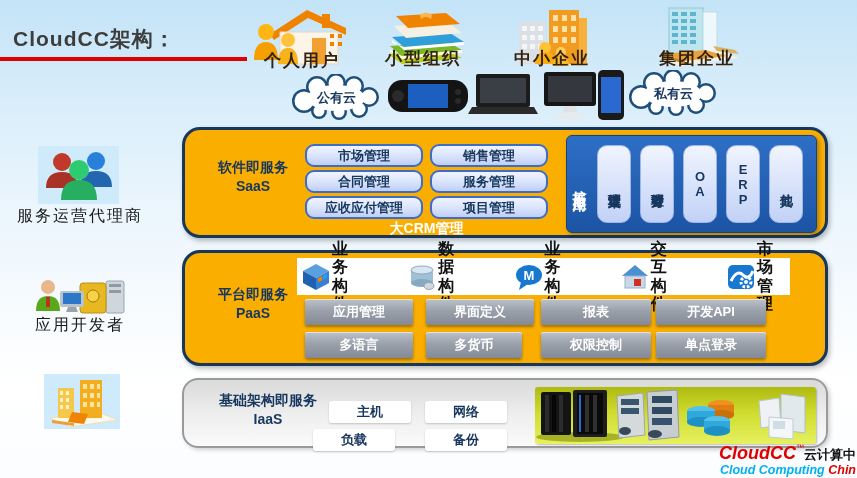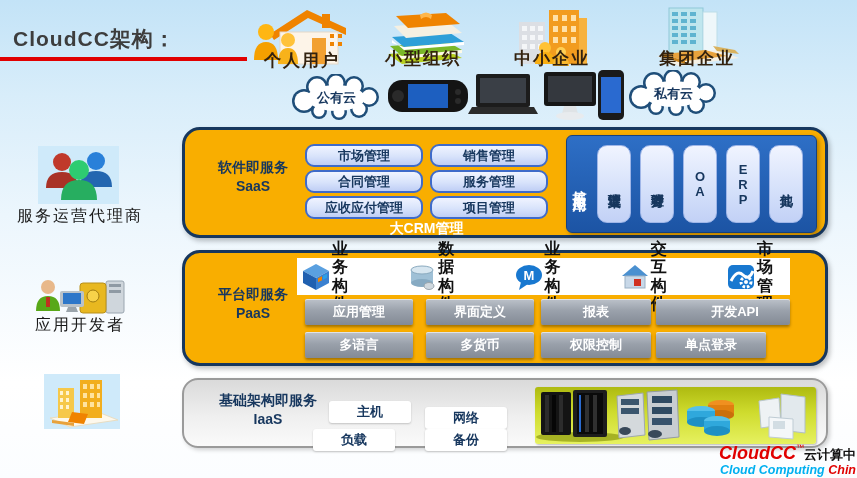--- a/index.html
+++ b/index.html
@@ -383,34 +383,34 @@
           <circle cx="19" cy="19" r="5" fill="none" stroke="#ffffff" stroke-width="3" stroke-dasharray="2.5 1.8"></circle>
           <circle cx="19" cy="19" r="2" fill="#ffffff"></circle>
         </svg>
         <div class="comp-label">市场管理</div>
       </div>
     </div>
 
     <div class="abs btn-gray" style="left:120px;top:46px;width:108px;">应用管理</div>
     <div class="abs btn-gray" style="left:241px;top:46px;width:108px;">界面定义</div>
     <div class="abs btn-gray" style="left:356px;top:46px;width:110px;">报表</div>
-    <div class="abs btn-gray" style="left:471px;top:46px;width:110px;padding-left:24px;">开发API</div>
+    <div class="abs btn-gray" style="left:471px;top:46px;width:110px;">开发API</div>
     <div class="abs btn-gray" style="left:120px;top:79px;width:108px;">多语言</div>
-    <div class="abs btn-gray" style="left:241px;top:79px;width:108px;">多货币</div>
+    <div class="abs btn-gray" style="left:241px;top:79px;width:96px;">多货币</div>
     <div class="abs btn-gray" style="left:356px;top:79px;width:110px;">权限控制</div>
     <div class="abs btn-gray" style="left:471px;top:79px;width:110px;">单点登录</div>
   </div>
 
   <div class="abs iaas-panel" style="left:182px;top:378px;width:646px;height:70px;">
     <div class="abs panel-label" style="left:14px;top:11px;width:140px;">
       <div>基础架构即服务</div>
       <div>IaaS</div>
     </div>
     <div class="abs btn-white" style="left:145px;top:10px;">主机</div>
-    <div class="abs btn-white" style="left:241px;top:16px;">网络</div>
+    <div class="abs btn-white" style="left:241px;top:10px;">网络</div>
     <div class="abs btn-white" style="left:129px;top:38px;">负载</div>
     <div class="abs btn-white" style="left:241px;top:38px;">备份</div>
 
     <div class="abs iaas-banner" style="left:351px;top:7px;width:281px;height:57px;">
       <svg width="281" height="57" viewBox="0 0 281 57">
         <ellipse cx="45" cy="50" rx="44" ry="5" fill="#8d9a0e" opacity="0.7"></ellipse>
         <rect x="6" y="5" width="30" height="43" rx="2" fill="#141414"></rect>
         <rect x="10" y="8" width="4" height="37" fill="#2c2c2c"></rect>
           <rect x="17" y="8" width="4" height="37" fill="#060606"></rect>
           <rect x="24" y="8" width="4" height="37" fill="#2c2c2c"></rect>

